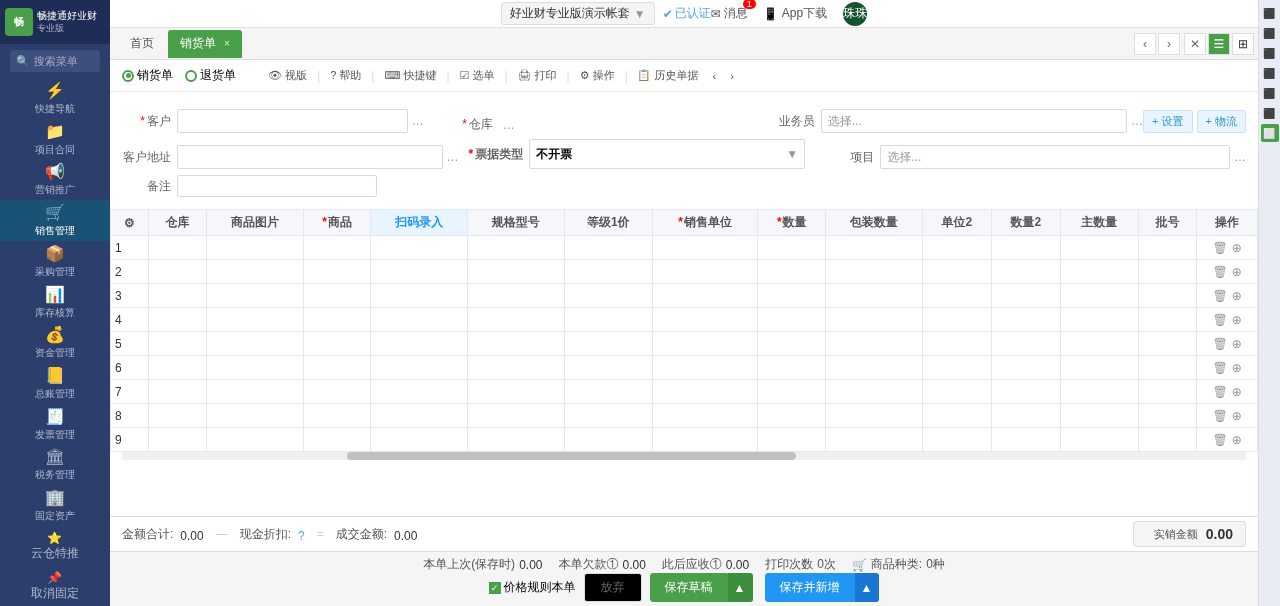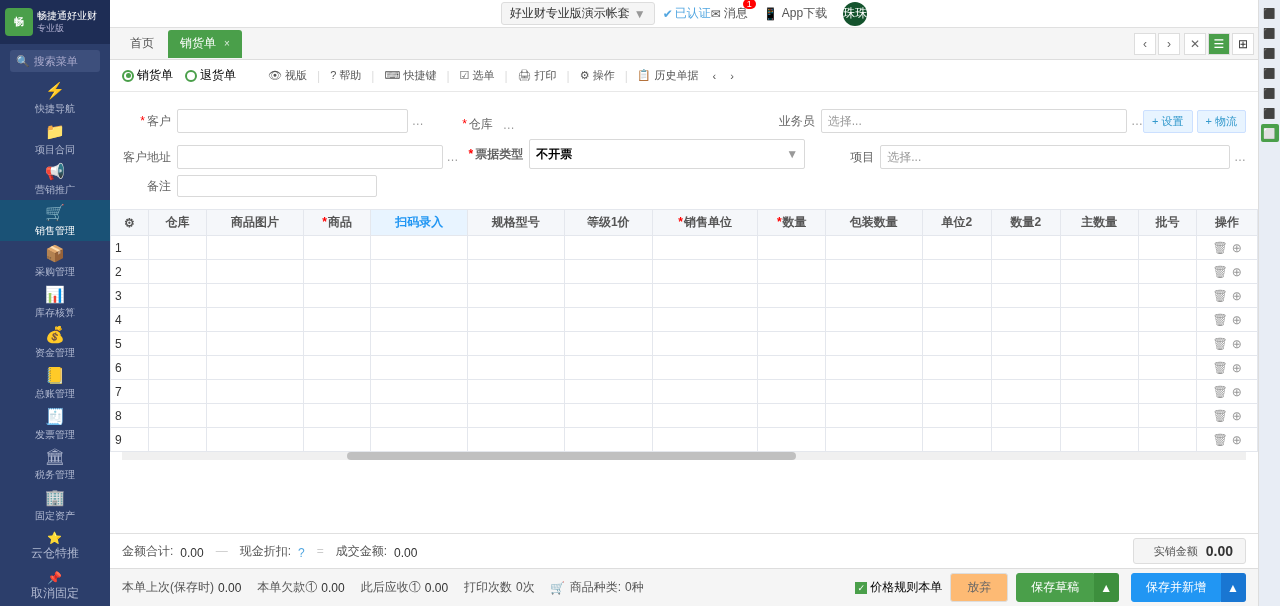--- a/index.html
+++ b/index.html
@@ -95,27 +95,27 @@
     .right-panel { width: 22px; background: #e8edf5; border-left: 1px solid #ddd; display: flex; flex-direction: column; align-items: center; padding: 4px 0; gap: 2px; }
     .right-panel-btn { width: 18px; height: 18px; display: flex; align-items: center; justify-content: center; cursor: pointer; color: #666; font-size: 10px; }
 
     
     .bottom-summary { background: #fff; border-top: 1px solid #e0e0e0; padding: 4px 12px; display: flex; align-items: center; gap: 8px; }
     .summary-item { display: flex; align-items: flex-end; gap: 7px; color: #555; }
     .summary-value { color: #333; font-weight: 500; }
     .summary-sep { color: #ccc; margin: 0 4px; }
 
     
-    .footer-bar { background: #f5f5f5; border-top: 1px solid #ddd; padding: 4px 12px; display: flex; align-items: center; justify-content: space-between; }
+    .footer-bar { background: #f5f5f5; border-top: 1px solid #ddd; padding: 4px 12px; display: flex; align-items: center; justify-content: space-between; flex-direction: column; }
     .footer-left { display: flex; gap: 16px; align-items: center; color: #555; }
     .footer-item { display: flex; gap: 4px; align-items: center; }
     .footer-right { display: flex; align-items: center; gap: 8px; }
     .footer-checkbox { display: flex; align-items: center; gap: 3px; cursor: pointer; }
     .checkbox-box { width: 12px; height: 12px; border: 1px solid #4a9f4a; background: #4a9f4a; display: flex; align-items: center; justify-content: center; color: white; font-size: 9px; }
-    .btn-abandon { padding: 5px 16px; border: 1px solid #ddd; border-radius: 3px; background: #fdba74; cursor: pointer; color: #666; }
+    .btn-abandon { padding: 5px 16px; border: 1px solid #ddd; border-radius: 3px; background: #000000; cursor: pointer; color: #666; }
     .btn-save-draft { padding: 5px 14px; border: 1px solid #4a9f4a; border-radius: 3px 0 0 3px; background: #4a9f4a; cursor: pointer; color: #fff; display: flex; align-items: center; gap: 4px; }
     .btn-save-draft-arrow { padding: 5px 6px; border: 1px solid #3d8f3d; border-left: none; border-radius: 0 3px 3px 0; background: #3d8f3d; cursor: pointer; color: #fff; }
     .btn-save-new { padding: 5px 14px; border: 1px solid #2196F3; border-radius: 3px 0 0 3px; background: #2196F3; cursor: pointer; color: #fff; display: flex; align-items: center; gap: 4px; margin-left: 4px; }
     .btn-save-new-arrow { padding: 5px 6px; border: 1px solid #1976D2; border-left: none; border-radius: 0 3px 3px 0; background: #1976D2; cursor: pointer; color: #fff; }
     .realamt-label { color: #555; font-size: 11px; margin-left: 8px; }
     .realamt-value { color: #333; font-size: 14px; font-weight: bold; margin-left: 4px; }
 
     .scrollbar-h { height: 8px; background: #f0f0f0; position: relative; margin: 0 12px; }
     .scrollbar-thumb { position: absolute; left: 20%; width: 40%; height: 100%; background: #c0c0c0; border-radius: 4px; }
 

